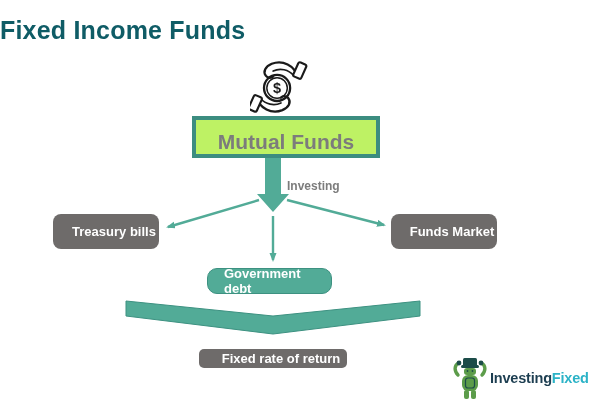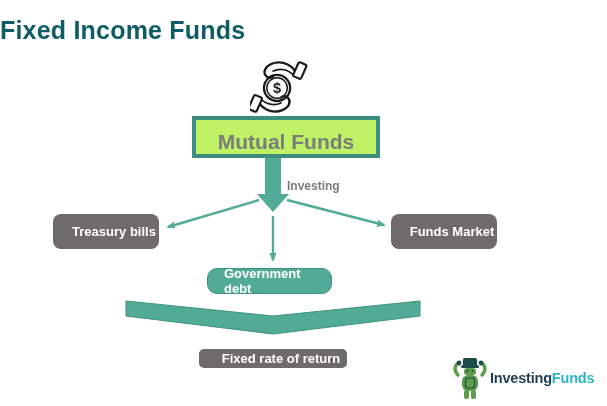--- a/index.html
+++ b/index.html
@@ -124,17 +124,17 @@
       <rect x="9" y="8" width="18" height="3" rx="1.5" class="m-dark"></rect>
       <rect x="12" y="11" width="12" height="7" rx="3" class="m-green"></rect>
       <circle cx="15.5" cy="14" r="0.9" class="m-dark"></circle>
       <circle cx="20.5" cy="14" r="0.9" class="m-dark"></circle>
       <rect x="10" y="18" width="16" height="16" rx="6" class="m-green"></rect>
       <rect x="13.5" y="21" width="9" height="10" rx="2.5" fill="none" stroke="#1c4c49" stroke-width="1.2"></rect>
       <rect x="12" y="33" width="5" height="9" rx="2" class="m-green"></rect>
       <rect x="19" y="33" width="5" height="9" rx="2" class="m-green"></rect>
     </svg>
     <div class="logo-text">
-      <span class="brand-a">Investing</span><span class="brand-b">Funds</span>
+      <span class="brand-a">Investing</span><span class="brand-b">Fixed</span>
     </div>
   </div>
 
 </div>
 
 </body></html>

